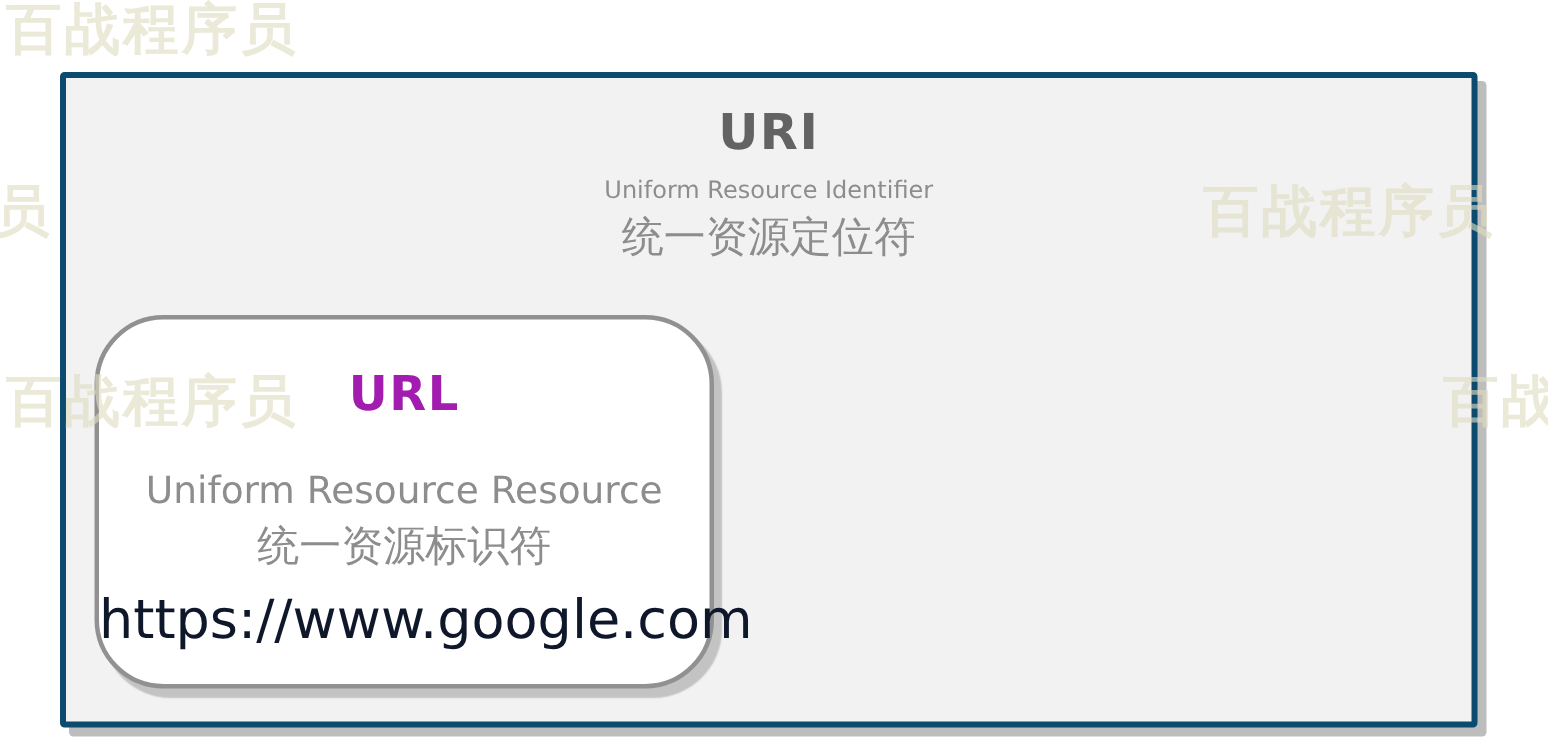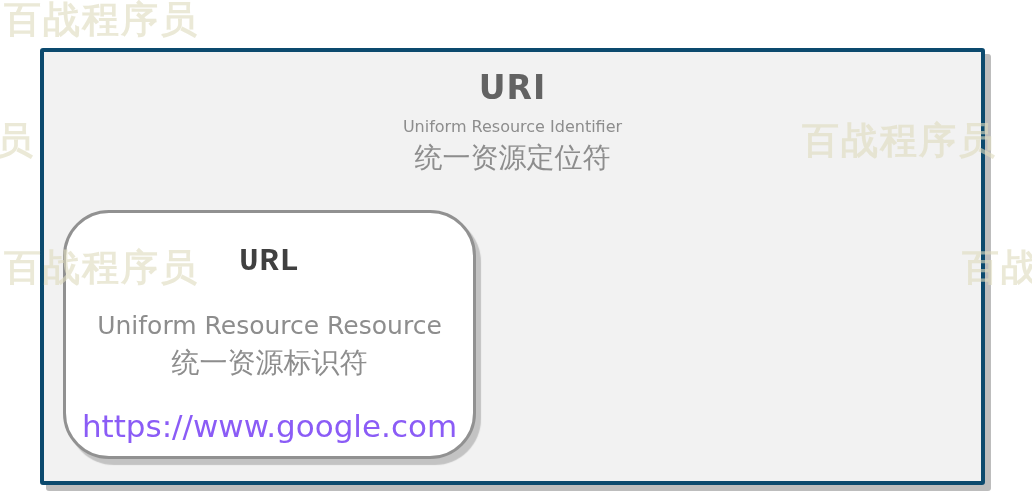--- a/index.html
+++ b/index.html
@@ -60,38 +60,37 @@
     width: 407px;
   }
   .urn-box {
     left: 512px;
     width: 397px;
   }
   .box-title {
     margin-top: 30px;
     font-size: 32px;
     font-weight: bold;
-    color: #404040;
+    color: #a21caf;
     letter-spacing: 1px;
-    font-family: Liberation Mono, monospace;
   }
   .box-sub-en {
     margin-top: 31px;
     font-size: 25px;
     color: #8d8d8d;
   }
   .box-sub-zh {
     margin-top: 4px;
     font-size: 28px;
     color: #8d8d8d;
   }
   .box-example {
-    margin-top: 26px;
-    font-size: 31px;
-    color: #8b5cf6;
+    margin-top: 10px;
+    font-size: 36px;
+    color: #0f172a;
   }
   .watermark {
     position: absolute;
     font-size: 37px;
     font-weight: bold;
     line-height: 1;
     letter-spacing: 2px;
     white-space: nowrap;
     color: rgba(223, 220, 191, 0.62);
     z-index: 10;

